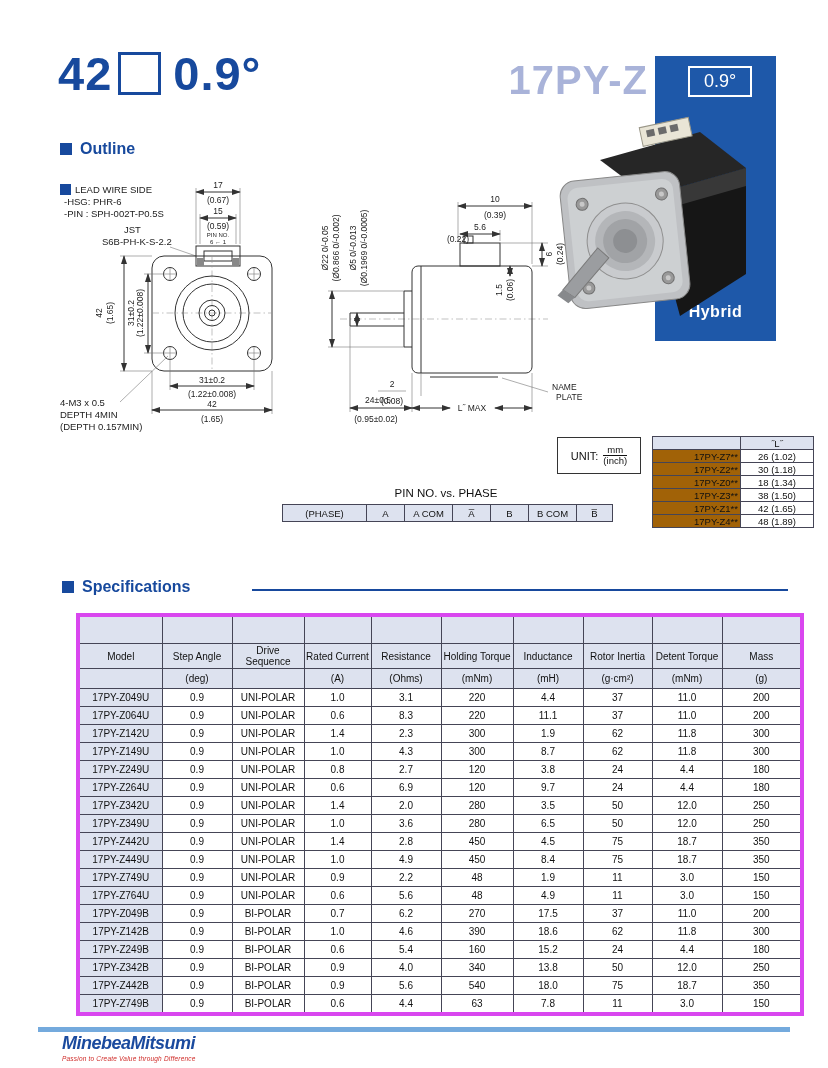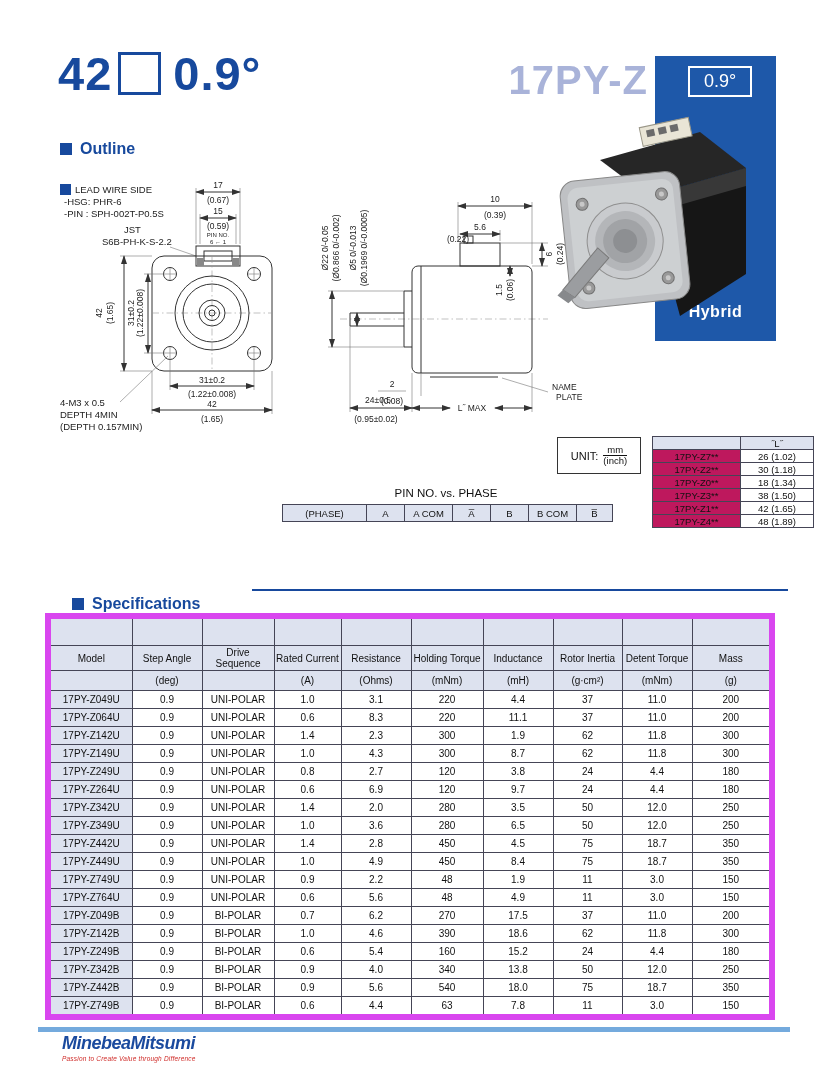--- a/index.html
+++ b/index.html
@@ -17,21 +17,21 @@
            color:#fff; font-size:18px; text-align:center; line-height:27px; }
   .hybrid { position:absolute; bottom:20px; left:0; width:100%; text-align:center;
             color:#fff; font-weight:bold; font-size:16px; letter-spacing:0.5px; }
   .motor { position:absolute; left:548px; top:114px; width:210px; height:230px; }
 
   
   .sec { position:absolute; display:flex; align-items:center; gap:8px;
          color:#17499d; font-weight:bold; font-size:16px; }
   .sec .sq { width:12px; height:12px; background:#17499d; }
   .sec-outline { left:60px; top:140px; }
-  .sec-spec { left:72px; top:578px;margin-top:17px; }
+  .sec-spec { left:62px; top:578px; }
   .spec-rule { position:absolute; left:252px; top:589px; width:536px; border-top:2px solid #17499d; }
 
   
   .outline-svg { position:absolute; left:40px; top:178px; }
   .outline-svg text { font-family:"Liberation Sans",sans-serif; font-size:8.5px; fill:#222;
                       text-anchor:middle; }
   .outline-svg text.st { text-anchor:start; }
   .outline-svg text.fs6 { font-size:6px; }
   .outline-svg text.fs9 { font-size:9.5px; }
   .outline-svg line, .outline-svg rect.o, .outline-svg circle.o, .outline-svg path.o
@@ -46,30 +46,30 @@
               gap:5px; font-size:11px; color:#111; background:#fff; }
   .frac { text-align:center; font-size:9.5px; line-height:1.1; }
   .frac .num { border-bottom:1px solid #111; padding:0 2px; }
 
   
   table { border-collapse:collapse; table-layout:fixed; }
   .length-table { position:absolute; left:652px; top:436px; width:161px;
                   border:1.5px solid #14141f; }
   .length-table td { border:1px solid #454556; font-size:9.5px; height:12px;
                      text-align:center; padding:0 2px; color:#111; }
-  .length-table .lt-label { background:#be185d; }
+  .length-table .lt-label { background:#a16207;text-align:right; }
   .length-table .lt-head { background:#dde2ef; }
   .pin-title { position:absolute; left:280px; top:487px; width:332px; text-align:center;
                font-size:11.5px; color:#111; }
   .pin-table { position:absolute; left:282px; top:504px; width:330px; border:1.5px solid #14141f; }
   .pin-table td { border:1px solid #454556; background:#dde2ef; font-size:9.5px; height:14px;
                   text-align:center; color:#111; }
 
   
-  .spec-table { position:absolute; left:45px; top:613px; width:724px; border:6px solid #d946ef; }
+  .spec-table { position:absolute; left:76px; top:613px; width:724px; border:4px solid #d946ef; }
   .spec-table td { border:1px solid #454556; font-size:10px; height:17px; text-align:center;
                    padding:0 1px; color:#111; }
   .spec-table tr.blank td { height:26px; background:#dde2ef; }
   .spec-table tr.head td { height:24px; background:#dde2ef; }
   .spec-table tr.units td { height:19px; background:#dde2ef; }
   .spec-table td.model-cell { background:#dde2ef; }
 
   
   .footer-bar { position:absolute; left:38px; top:1027px; width:752px; height:5px; background:#74aadd; }
   .logo-wrap { position:absolute; left:62px; top:1033px; }

